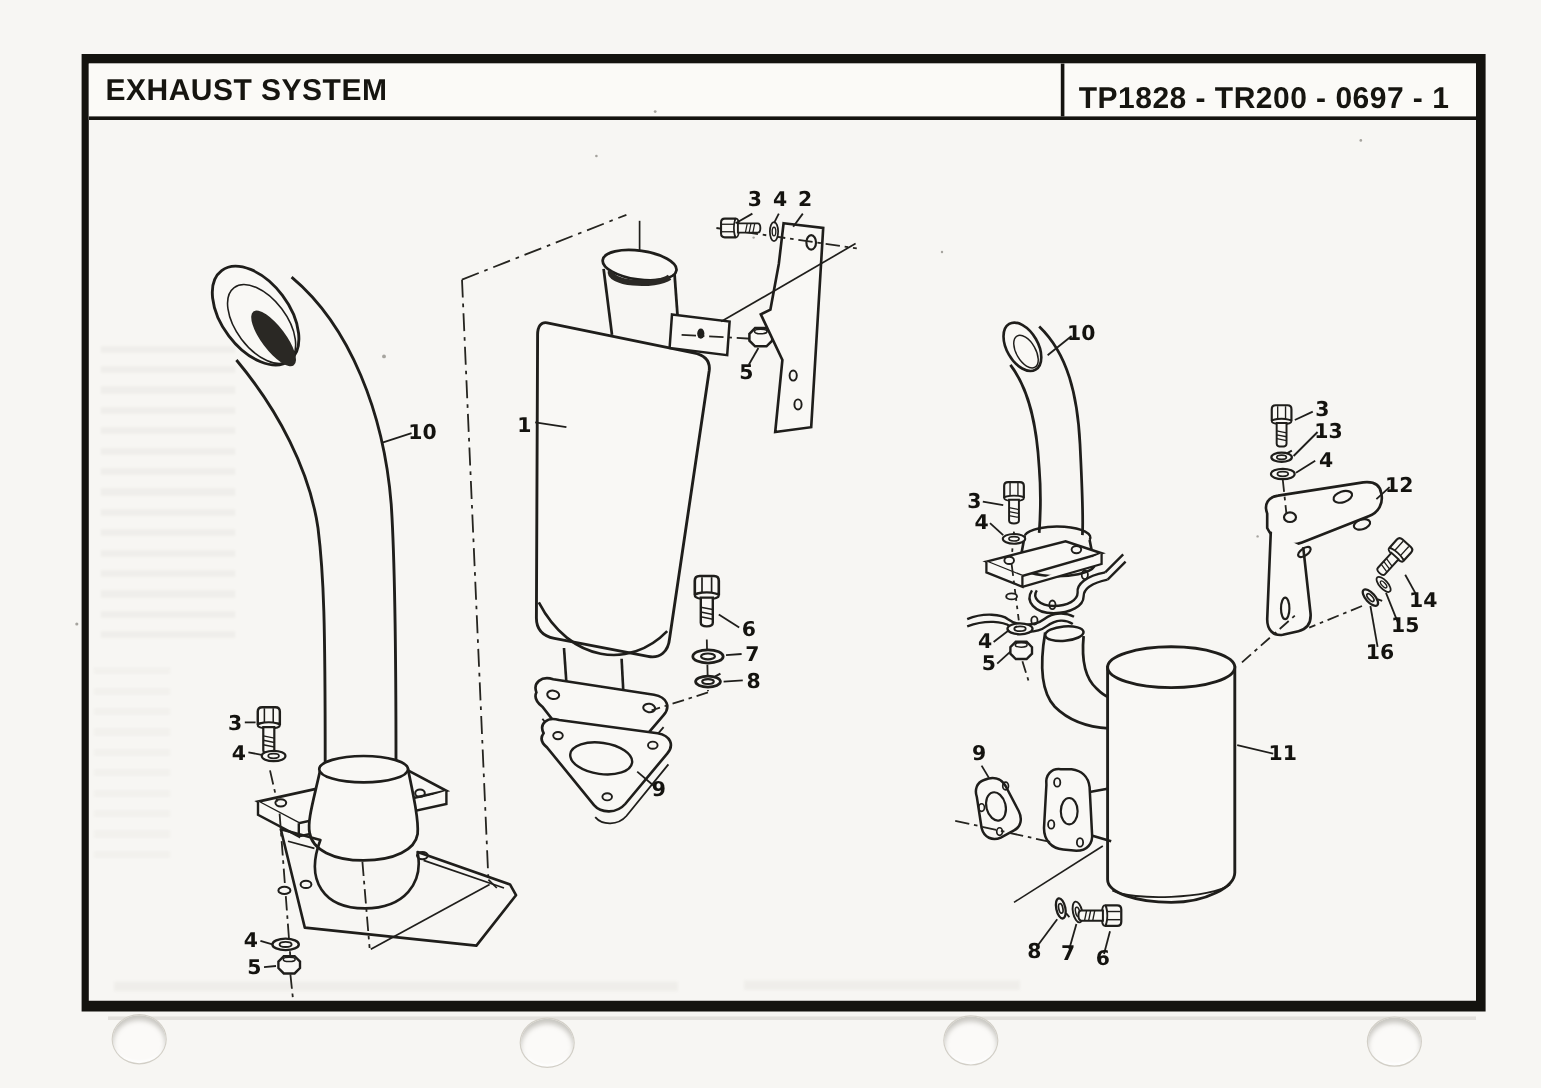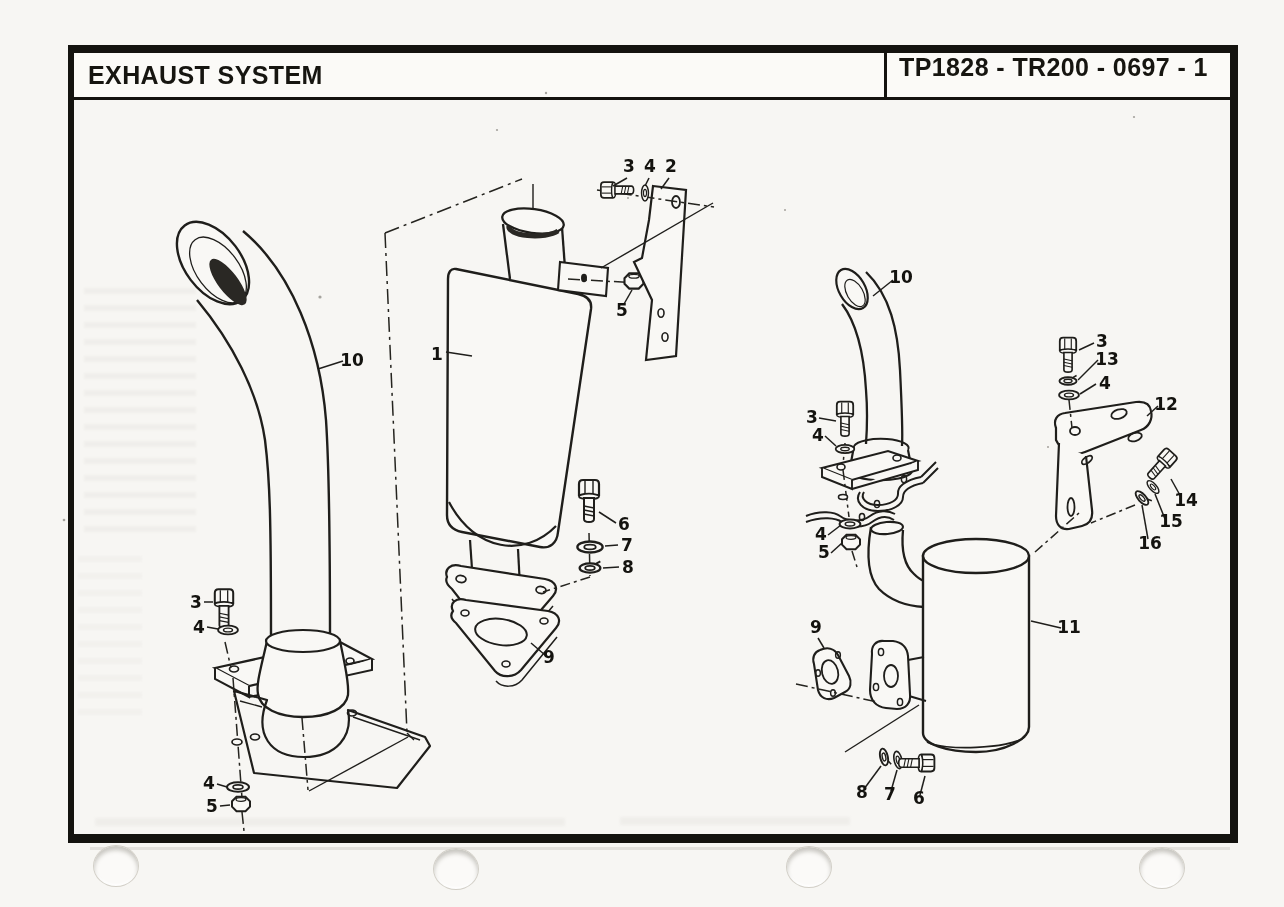--- a/index.html
+++ b/index.html
@@ -5,21 +5,21 @@
   html,body{margin:0;padding:0;background:#e8e6e2;}
   .page{position:relative;width:1284px;height:907px;background:#f7f6f3;overflow:hidden;
         font-family:"Liberation Sans",sans-serif;}
   
   .frame{position:absolute;left:68px;top:45px;width:1170px;height:798px;box-sizing:border-box;
          border:solid #14130f;border-width:8px 8px 9px 6px;background:transparent;}
   .hdr{position:absolute;left:0;top:0;width:100%;height:47px;box-sizing:border-box;
        border-bottom:3px solid #14130f;display:flex;background:#fbfaf7;}
   .hdr .cellL{width:813px;box-sizing:border-box;border-right:3px solid #14130f;
               display:flex;align-items:center;padding-left:14px;}
-  .hdr .cellR{flex:1;display:flex;align-items:flex-start;padding-left:12px;}
+  .hdr .cellR{flex:1;display:flex;align-items:flex-end;padding-left:12px;}
   .hdr-title{font-size:25px;font-weight:700;letter-spacing:.4px;color:#161510;white-space:nowrap;}
   
   .hole{position:absolute;width:44px;height:40px;border-radius:50%;background:#fbfaf8;
         border:1px solid #d2cfc7;
         box-shadow:inset 0 4px 4px rgba(125,122,113,.40), inset 0 -2px 2px rgba(255,255,255,.85);}
   
   .ghost{position:absolute;filter:blur(1px);
          background:repeating-linear-gradient(180deg, rgba(115,110,98,.38) 0 6px, transparent 6px 17px);}
   .streak{position:absolute;background:#8d887c;filter:blur(1.5px);}
   svg{position:absolute;left:0;top:0;}

